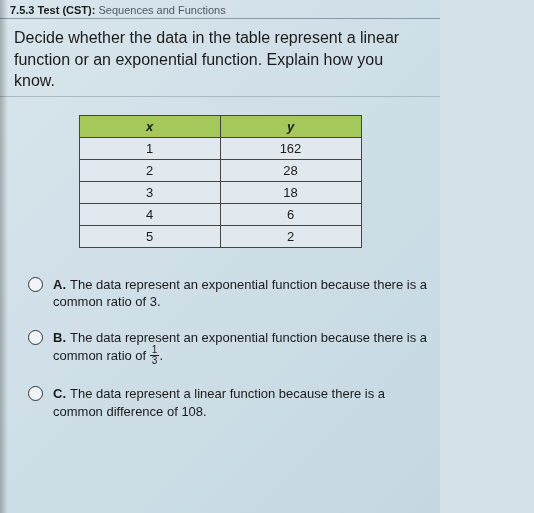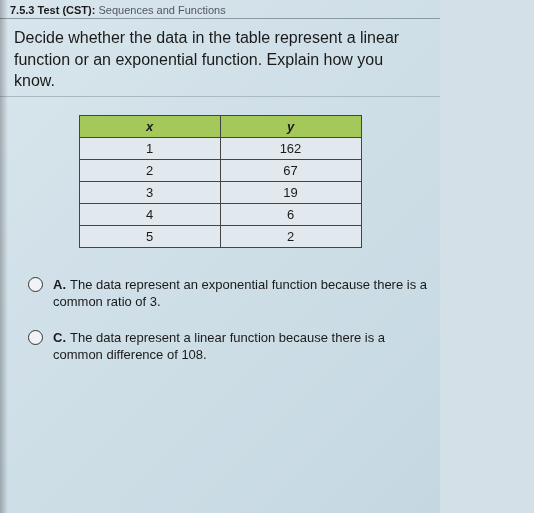--- a/index.html
+++ b/index.html
@@ -41,45 +41,49 @@
           <tr>
   <th>x</th>
   <th>y</th>
 </tr>
 <tr>
             <td>1</td>
             <td>162</td>
           </tr>
 <tr>
             <td>2</td>
-            <td>67</td>
+            <td>28</td>
           </tr>
 <tr>
             <td>3</td>
-            <td>19</td>
+            <td>18</td>
           </tr>
 <tr>
             <td>4</td>
             <td>6</td>
           </tr>
 <tr>
             <td>5</td>
             <td>2</td>
           </tr>
 </tbody>
       </table>
 </div>
 
 <div class="choices">
 
 <div class="choice">
   <div class="radio"></div>
   <div class="ctext"><b>A.</b><span>The data represent an exponential function because there is a common ratio of 3.</span></div>
 </div>
 
+<div class="choice">
+  <div class="radio"></div>
+  <div class="ctext"><b>B.</b><span>The data represent an exponential function because there is a common ratio of </span><span class="frac"><span class="n">1</span><span class="d">3</span></span><span>.</span></div>
+</div>
 
 <div class="choice">
   <div class="radio"></div>
   <div class="ctext"><b>C.</b><span>The data represent a linear function because there is a common difference of 108.</span></div>
 </div>
 
 
 </div>
 
 </div>

